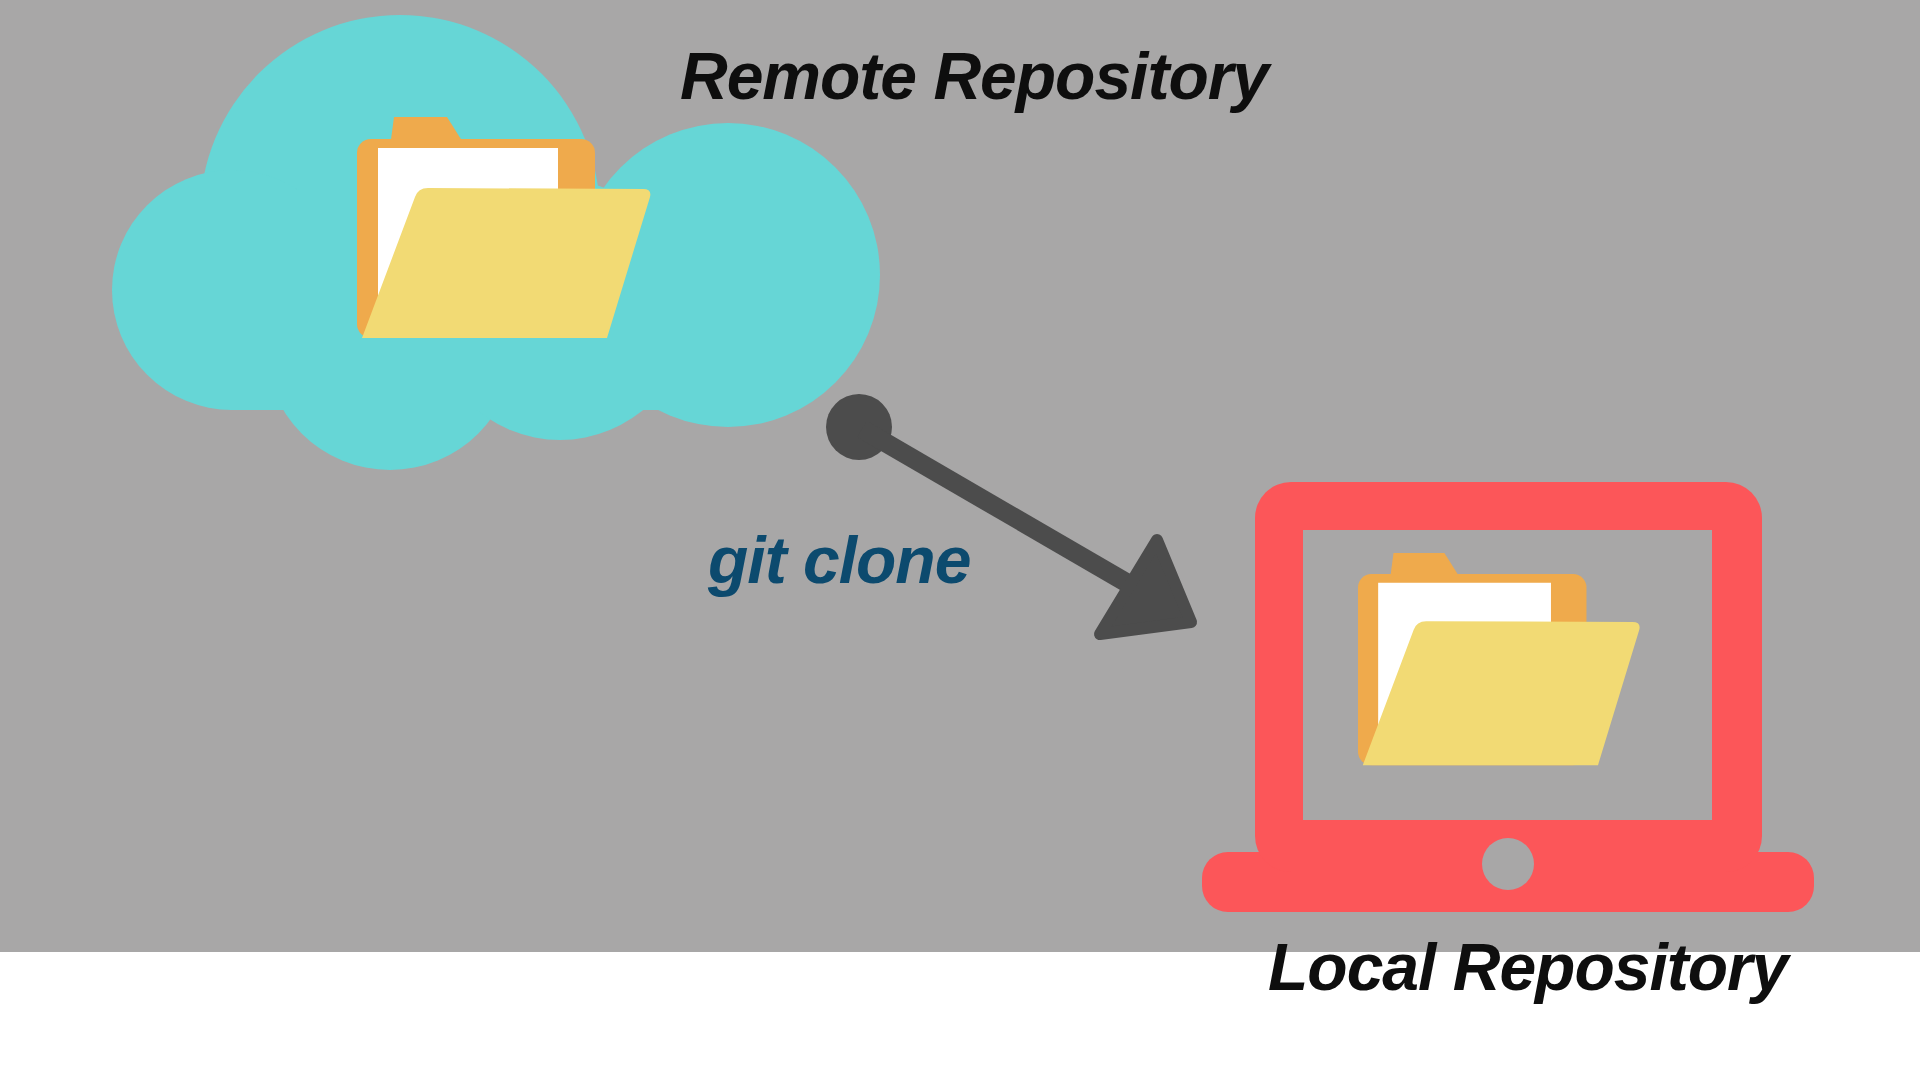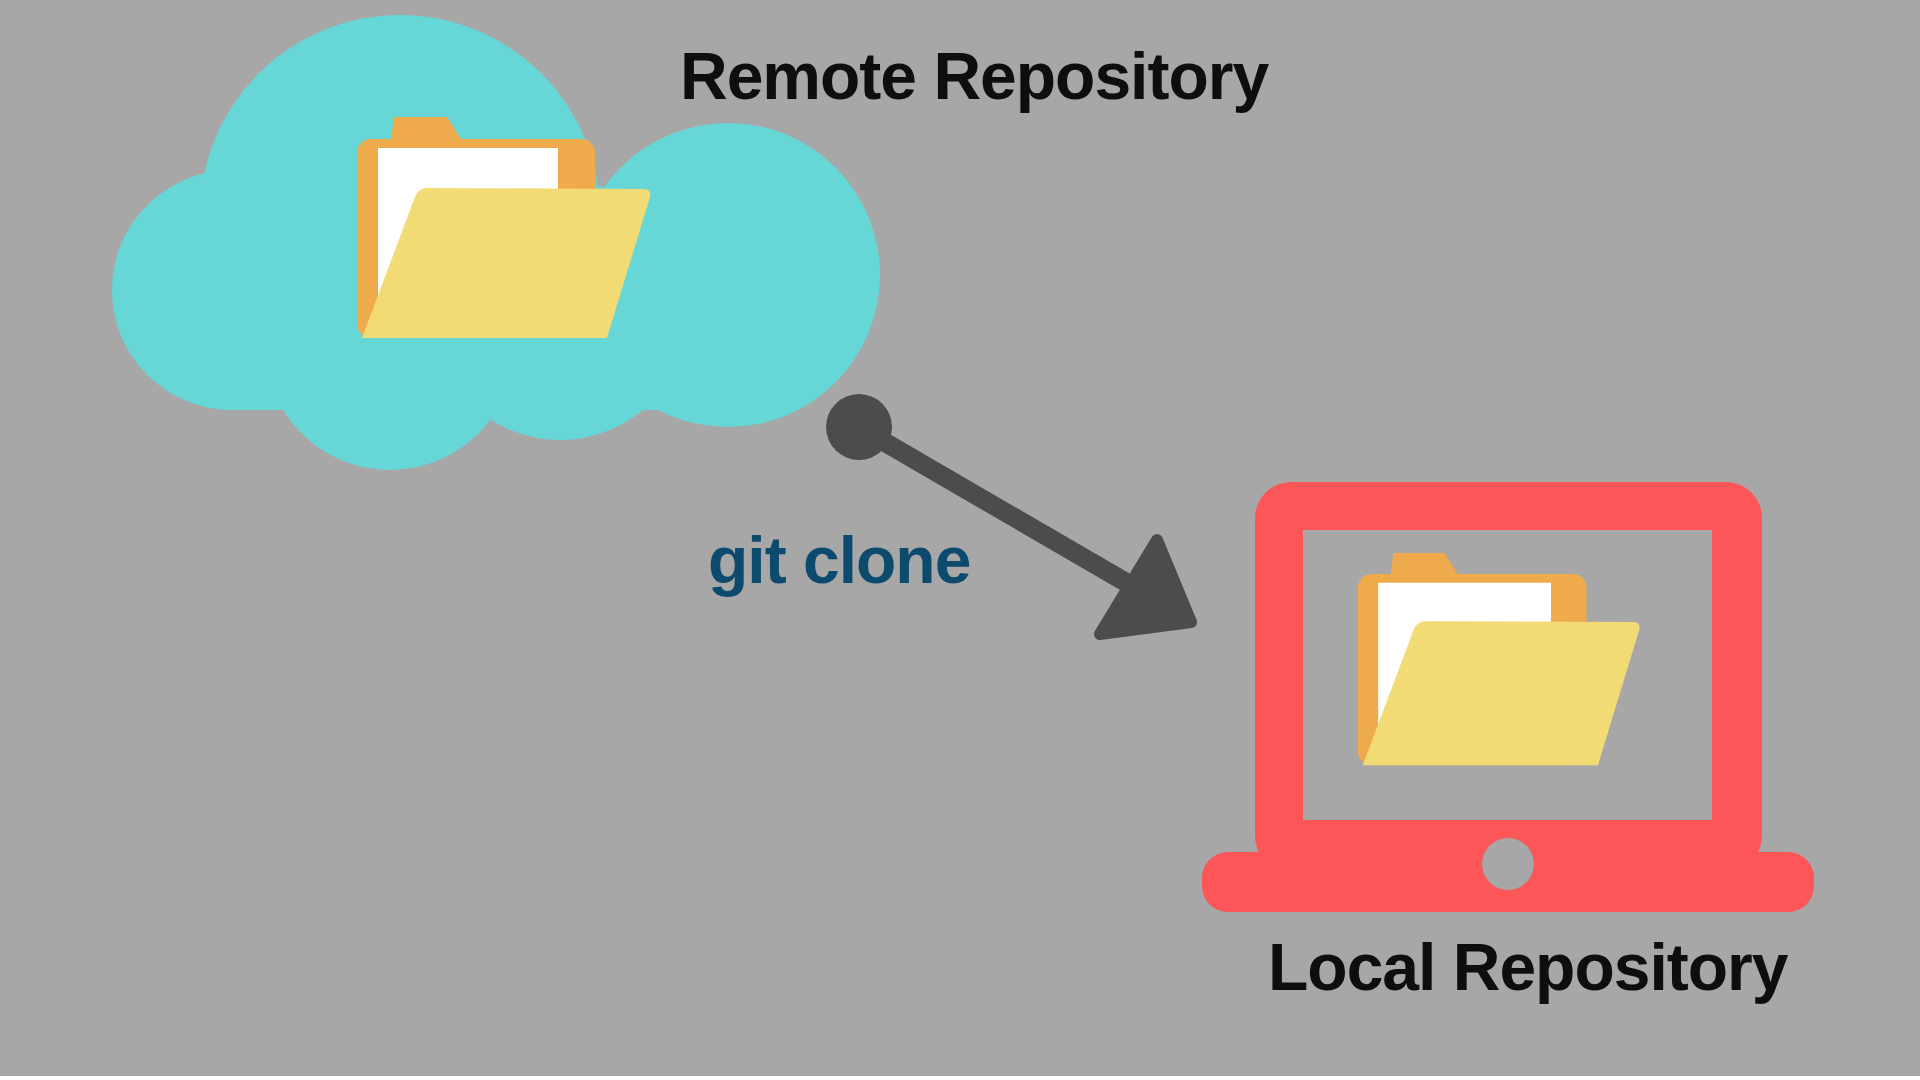--- a/index.html
+++ b/index.html
@@ -1,21 +1,22 @@
 <!DOCTYPE html>
 <html><head>
 <meta charset="utf-8">
 <style>
   html, body { margin: 0; padding: 0; }
   body { width: 1920px; height: 1080px; overflow: hidden; }
   .canvas {
     position: relative;
     width: 1920px;
-    height: 1076px;
+    height: 952px;
     font-family: "Liberation Sans", "DejaVu Sans", sans-serif;
+    font-style: italic;
   }
   .canvas svg { position: absolute; left: 0; top: 0; }
   .label {
     position: absolute;
     font-weight: 800;
     font-size: 66px;
     line-height: 1.1;
     letter-spacing: -1px;
     white-space: nowrap;
   }

